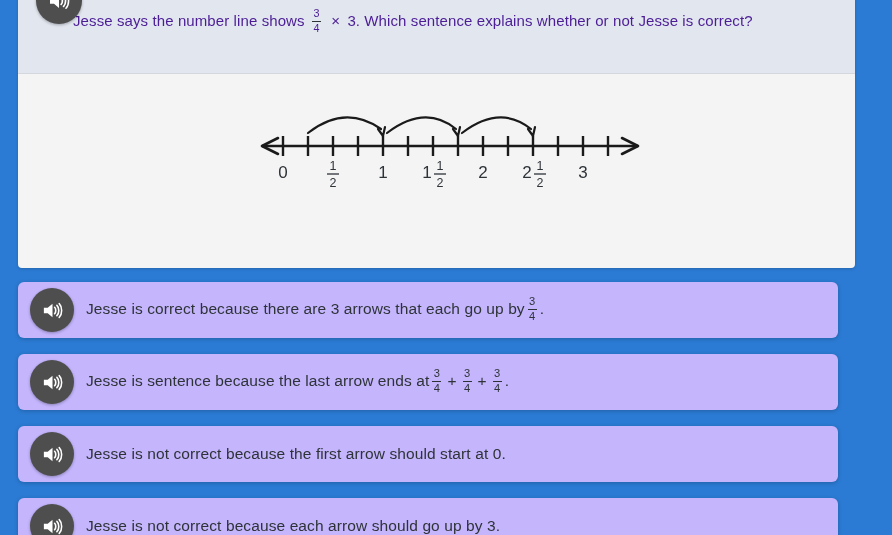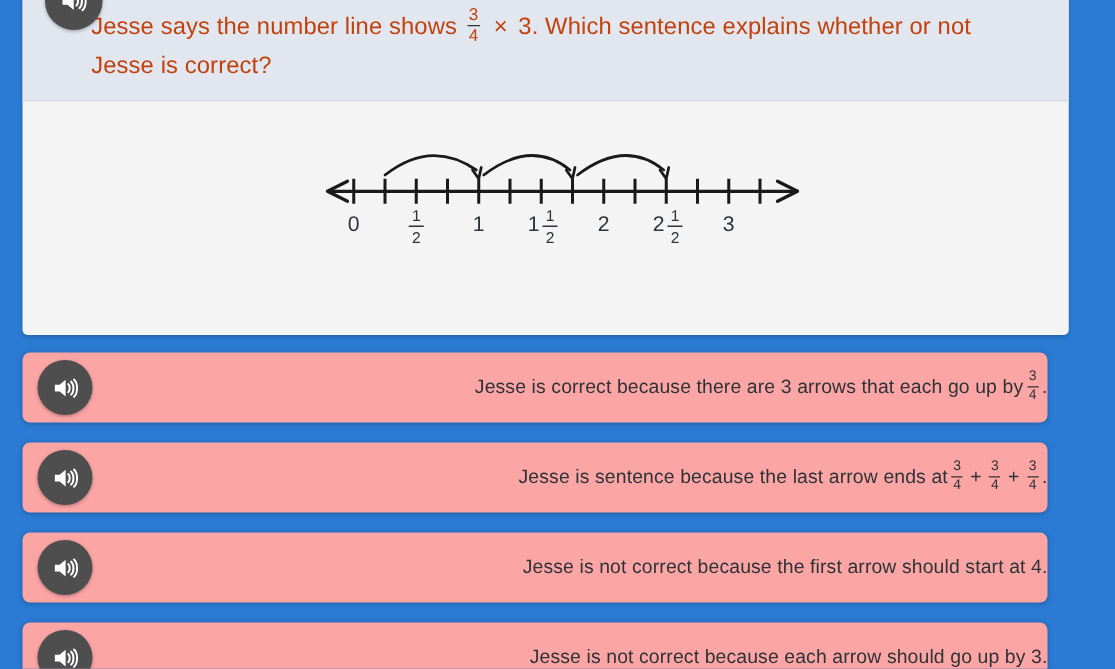--- a/index.html
+++ b/index.html
@@ -35,23 +35,23 @@
     box-shadow: 0 1px 3px rgba(0,0,0,0.18);
   }
   .question-header {
     background: #e1e6ef;
     border-bottom: 1px solid #d4d8de;
     min-height: 78px;
     padding: 10px 30px 12px 55px;
     box-sizing: border-box;
   }
   .question-text {
-    font-size: 19px;
+    font-size: 15px;
     line-height: 30px;
-    color: #c2410c;
+    color: #4c1d95;
     font-weight: 500;
     letter-spacing: 0.1px;
   }
   .question-body {
     position: relative;
     height: 194px;
   }
 
   
   .speaker-btn {
@@ -108,28 +108,27 @@
   
   .options {
     position: absolute;
     left: 18px;
     top: 282px;
     width: 820px;
   }
   .option {
     position: relative;
     height: 56px;
-    background: #fca5a5;
+    background: #c4b5fd;
     border-radius: 6px;
     margin-bottom: 16px;
     box-shadow: 0 1px 4px rgba(0,0,0,0.22);
     display: flex;
     align-items: center;
     cursor: pointer;
-    justify-content: flex-end;
   }
   .option-text {
     margin-left: 68px;
     font-size: 15.5px;
     color: #2e3338;
     line-height: 22px;
     letter-spacing: 0.1px;
   }
 
   
@@ -300,21 +299,21 @@
 
     <div class="option">
       <div class="speaker-btn option-speaker">
         <svg width="23" height="23" viewBox="0 0 24 24">
           <path d="M3 9.2 L3 14.8 L7 14.8 L12 19 L12 5 L7 9.2 Z" fill="#ffffff"></path>
           <path d="M14.2 8.6 C15.8 10 15.8 14 14.2 15.4" stroke="#ffffff" stroke-width="1.7" fill="none" stroke-linecap="round"></path>
           <path d="M16.6 6.6 C19.2 9 19.2 15 16.6 17.4" stroke="#ffffff" stroke-width="1.7" fill="none" stroke-linecap="round"></path>
           <path d="M19.0 4.8 C22.4 8.2 22.4 15.8 19.0 19.2" stroke="#ffffff" stroke-width="1.6" fill="none" stroke-linecap="round"></path>
         </svg>
       </div>
-      <div class="option-text"><span>Jesse is not correct because the first arrow should start at 4.</span></div>
+      <div class="option-text"><span>Jesse is not correct because the first arrow should start at 0.</span></div>
     </div>
 
     <div class="option">
       <div class="speaker-btn option-speaker">
         <svg width="23" height="23" viewBox="0 0 24 24">
           <path d="M3 9.2 L3 14.8 L7 14.8 L12 19 L12 5 L7 9.2 Z" fill="#ffffff"></path>
           <path d="M14.2 8.6 C15.8 10 15.8 14 14.2 15.4" stroke="#ffffff" stroke-width="1.7" fill="none" stroke-linecap="round"></path>
           <path d="M16.6 6.6 C19.2 9 19.2 15 16.6 17.4" stroke="#ffffff" stroke-width="1.7" fill="none" stroke-linecap="round"></path>
           <path d="M19.0 4.8 C22.4 8.2 22.4 15.8 19.0 19.2" stroke="#ffffff" stroke-width="1.6" fill="none" stroke-linecap="round"></path>
         </svg>

